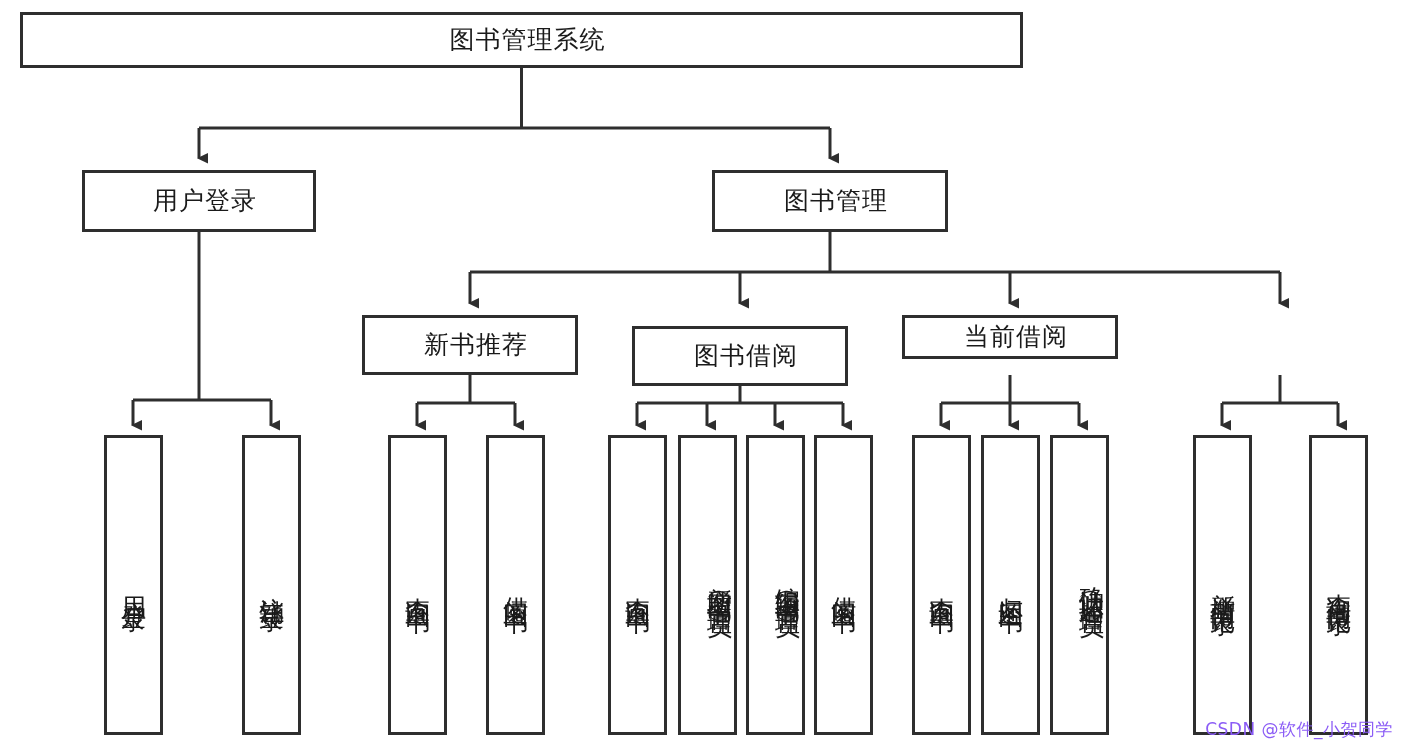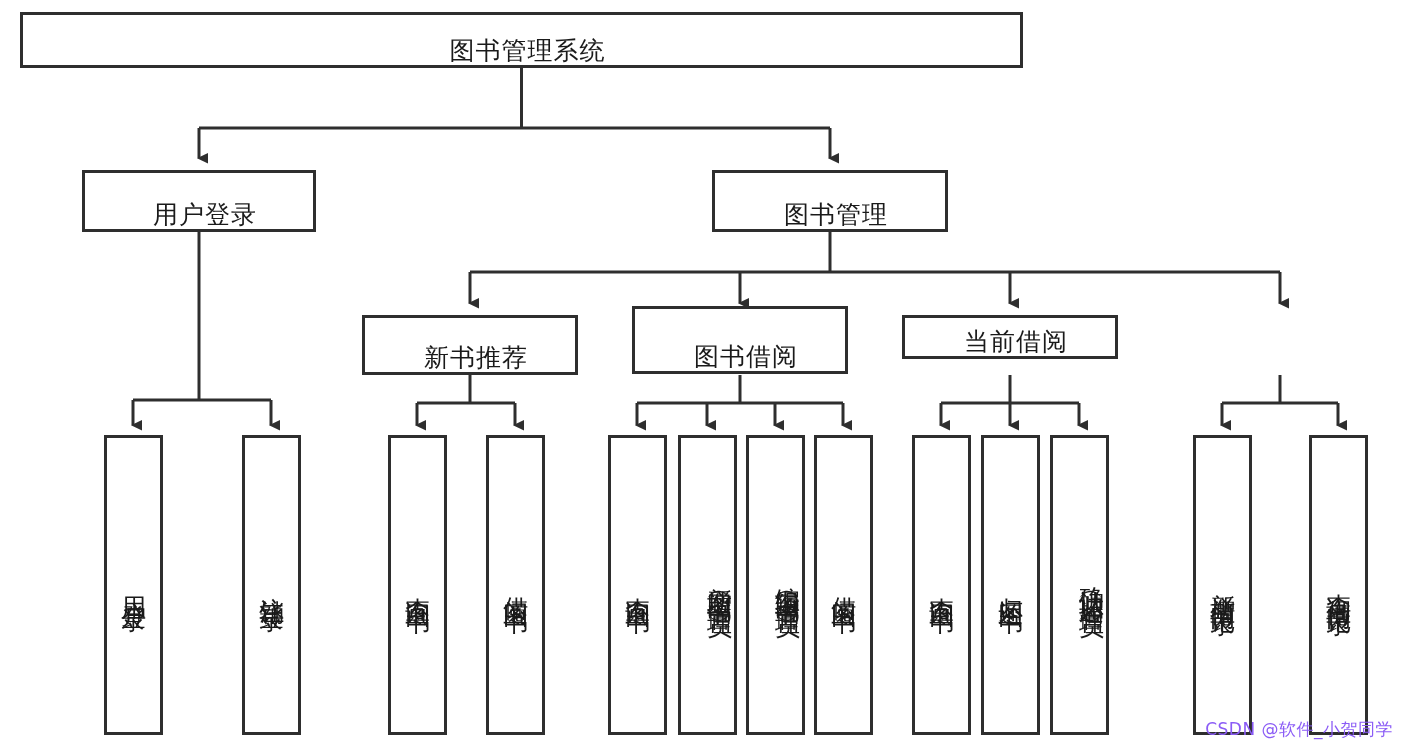--- a/index.html
+++ b/index.html
@@ -16,21 +16,21 @@
     height: 747px;
     background: #ffffff;
     overflow: hidden;
   }
   .node {
     position: absolute;
     box-sizing: border-box;
     border: 3px solid #2e2e2e;
     background: #ffffff;
     display: flex;
-    align-items: flex-end;
+    align-items: center;
     justify-content: center;
     color: #1a1a1a;
     line-height: 1.18;
     padding-left: 12px;
   }
   .node.h {
     font-size: 25px;
     letter-spacing: 1px;
   }
   .node.v {
@@ -129,21 +129,21 @@
   <div class="node h" style="left:82px; top:170px; width:234px; height:62px;">
     <span>用户登录</span>
   </div>
   <div class="node h" style="left:362px; top:315px; width:216px; height:60px;">
     <span>新书推荐</span>
   </div>
 
   <div class="node h" style="left:712px; top:170px; width:236px; height:62px;">
     <span>图书管理</span>
   </div>
-  <div class="node h" style="left:632px; top:306px; width:216px; height:68px;">
+  <div class="node h" style="left:632px; top:326px; width:216px; height:60px;">
     <span>图书借阅</span>
   </div>
   <div class="node h" style="left:902px; top:315px; width:216px; height:44px;">
     <span>当前借阅</span>
   </div>
 
   <div class="node v midtext" style="left:104px; top:435px; width:59px; height:300px;">
     <span>用户登录</span>
   </div>
   <div class="node v midtext" style="left:242px; top:435px; width:59px; height:300px;">

